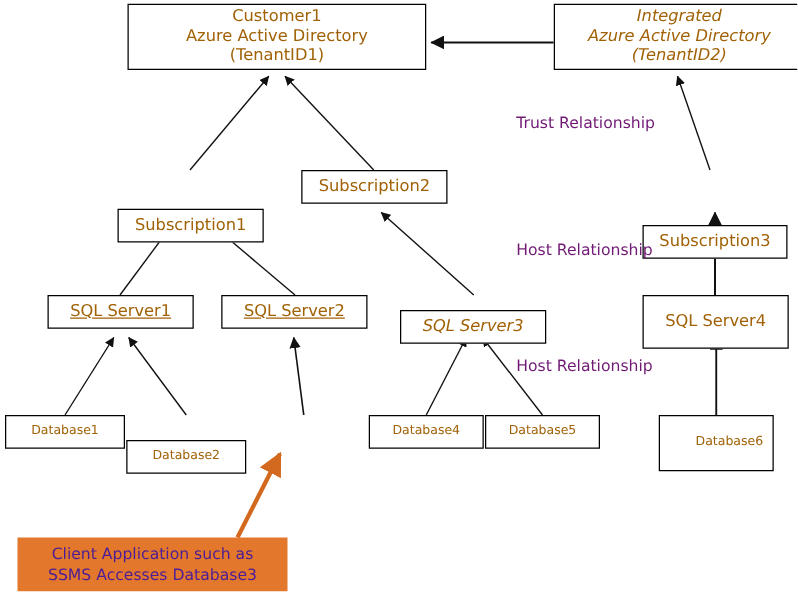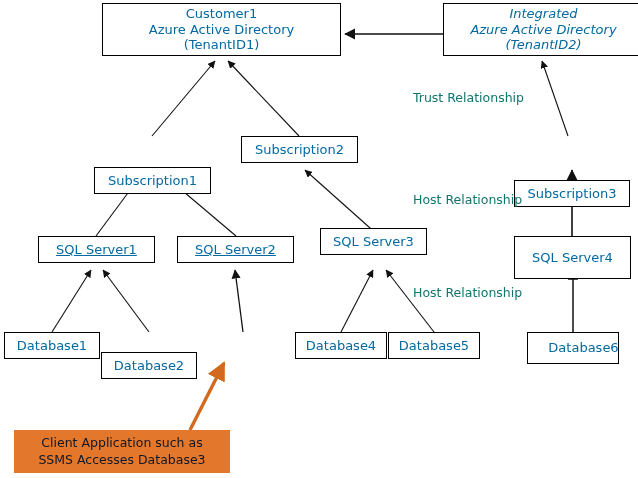--- a/index.html
+++ b/index.html
@@ -24,56 +24,56 @@
   }
   .node {
     position: absolute;
     box-sizing: border-box;
     border: 1px solid #000000;
     background: #ffffff;
     display: flex;
     align-items: center;
     justify-content: center;
     text-align: center;
-    color: #0369a1;
+    color: #a16207;
     line-height: 1.22;
     white-space: pre-line;
     z-index: 2;
   }
   .node-aad {
     font-size: 13px;
   }
   .node-sub {
     font-size: 13px;
   }
   .node-srv {
     font-size: 13px;
   }
   .node-db {
-    font-size: 13px;
+    font-size: 10px;
     text-align: center;
   }
   .callout {
     position: absolute;
     box-sizing: border-box;
     background: #E3782C;
     border: none;
-    color: #0f172a;
+    color: #4c1d95;
     font-size: 12.5px;
     line-height: 1.35;
     display: flex;
     align-items: center;
     justify-content: center;
     text-align: center;
     white-space: pre-line;
     z-index: 3;
   }
   .edge-label {
     position: absolute;
-    color: #0f766e;
+    color: #701a75;
     font-size: 12.5px;
     white-space: nowrap;
     z-index: 2;
   }
 </style>
 </head>
 <body>
 
 <div id="canvas">
 
@@ -129,34 +129,34 @@
   <div class="node node-sub" style="left:94px; top:136px; width:117px; height:27px;margin-top:31px;">Subscription1</div>
 
   <div class="node node-sub" style="left:241px; top:136px; width:117px; height:27px;">Subscription2</div>
 
   <div class="node node-sub" style="left:514px; top:136px; width:116px; height:27px;margin-top:44px;">Subscription3</div>
 
   <div class="node node-srv" style="left:38px; top:236px; width:117px; height:27px;text-decoration:underline;">SQL Server1</div>
 
   <div class="node node-srv" style="left:177px; top:236px; width:117px; height:27px;text-decoration:underline;">SQL Server2</div>
 
-  <div class="node node-srv" style="left:320px; top:228px; width:107px; height:27px;">SQL Server3</div>
+  <div class="node node-srv" style="left:320px; top:248px; width:117px; height:27px;font-style:italic;">SQL Server3</div>
 
   <div class="node node-srv" style="left:514px; top:236px; width:117px; height:43px;">SQL Server4</div>
 
   <div class="node node-db" style="left:4px; top:332px; width:96px; height:27px;">Database1</div>
 
   <div class="node node-db" style="left:101px; top:352px; width:96px; height:27px;">Database2</div>
 
 
   <div class="node node-db" style="left:295px; top:332px; width:92px; height:27px;">Database4</div>
 
   <div class="node node-db" style="left:388px; top:332px; width:92px; height:27px;">Database5</div>
 
-  <div class="node node-db" style="left:527px; top:332px; width:92px; height:32px;padding-left:21px;">Database6</div>
+  <div class="node node-db" style="left:527px; top:332px; width:92px; height:45px;padding-left:21px;">Database6</div>
 
   <div class="edge-label" style="left:413px; top:90px;">Trust Relationship</div>
 
   <div class="edge-label" style="left:413px; top:192px;">Host Relationship</div>
 
   <div class="edge-label" style="left:413px; top:285px;">Host Relationship</div>
 
   <div class="callout" style="left:14px; top:430px; width:216px; height:43px;">Client Application such as
 SSMS Accesses Database3</div>
 

